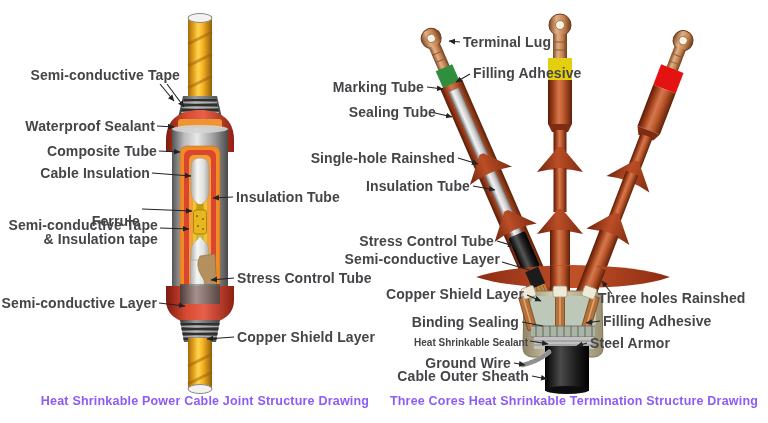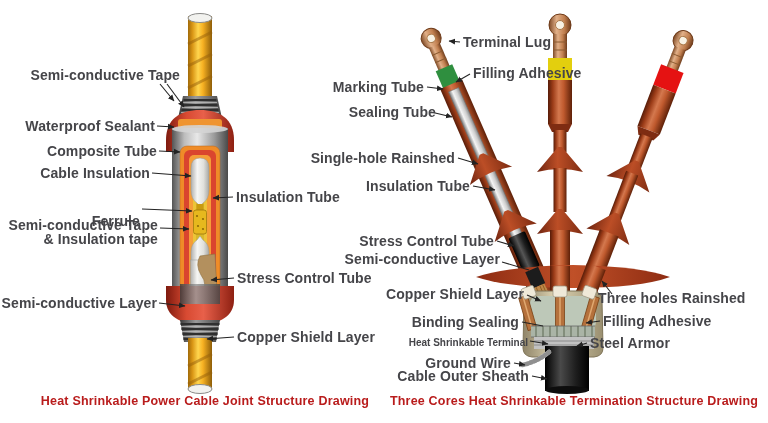--- a/index.html
+++ b/index.html
@@ -4,21 +4,21 @@
 <style>
   html,body { margin:0; padding:0; background:#ffffff; }
   .stage { position:relative; width:768px; height:423px; background:#ffffff; overflow:hidden;
            font-family:"Liberation Sans", sans-serif; }
   .art { position:absolute; left:0; top:0; }
   .lbl { position:absolute; font-weight:bold; font-size:14px; color:#454549;
          white-space:nowrap; letter-spacing:.1px; line-height:14px; }
   .ra  { text-align:right; }
   .sm  { font-size:10px; letter-spacing:0; }
   .pre { white-space:pre-line; text-align:right; line-height:13.5px; }
-  .caption { position:absolute; font-weight:bold; font-size:12.5px; color:#b91c1c;
+  .caption { position:absolute; font-weight:bold; font-size:12.5px; color:#8b5cf6;
              text-align:center; letter-spacing:.2px; }
 </style>
 </head>
 <body>
 
 <div class="stage">
 
 <svg class="art" width="768" height="423" viewBox="0 0 768 423">
   <defs>
     <marker id="arr" viewBox="0 0 10 10" refX="8.5" refY="5" markerWidth="6.5" markerHeight="6.5" orient="auto">
@@ -317,21 +317,21 @@
 <div class="lbl" style="left:463px; top:35px;">Terminal Lug</div>
 <div class="lbl" style="left:473px; top:66px;">Filling Adhesive</div>
 <div class="lbl ra" style="right:344px; top:80px;margin-left:36px;">Marking Tube</div>
 <div class="lbl ra" style="right:332px; top:105px;">Sealing Tube</div>
 <div class="lbl ra" style="right:313px; top:151px;">Single-hole Rainshed</div>
 <div class="lbl ra" style="right:298px; top:179px;">Insulation Tube</div>
 <div class="lbl ra" style="right:274px; top:234px;">Stress Control Tube</div>
 <div class="lbl ra" style="right:268px; top:252px;">Semi-conductive Layer</div>
 <div class="lbl ra" style="right:244px; top:287px;">Copper Shield Layer</div>
 <div class="lbl ra" style="right:249px; top:315px;">Binding Sealing</div>
-<div class="lbl ra sm" style="right:240px; top:336px;">Heat Shrinkable Terminal</div>
+<div class="lbl ra sm" style="right:240px; top:336px;">Heat Shrinkable Sealant</div>
 <div class="lbl ra" style="right:257px; top:356px;">Ground Wire</div>
 <div class="lbl" style="left:598px; top:291px;">Three holes Rainshed</div>
 <div class="lbl ra" style="right:239px; top:369px;">Cable Outer Sheath</div>
 <div class="lbl" style="left:603px; top:314px;">Filling Adhesive</div>
 <div class="lbl" style="left:590px; top:336px;">Steel Armor</div>
 <div class="caption" style="left:385px; top:394px; width:378px;">Three Cores Heat Shrinkable Termination Structure Drawing</div>
 
 </div>
 
 </body></html>

